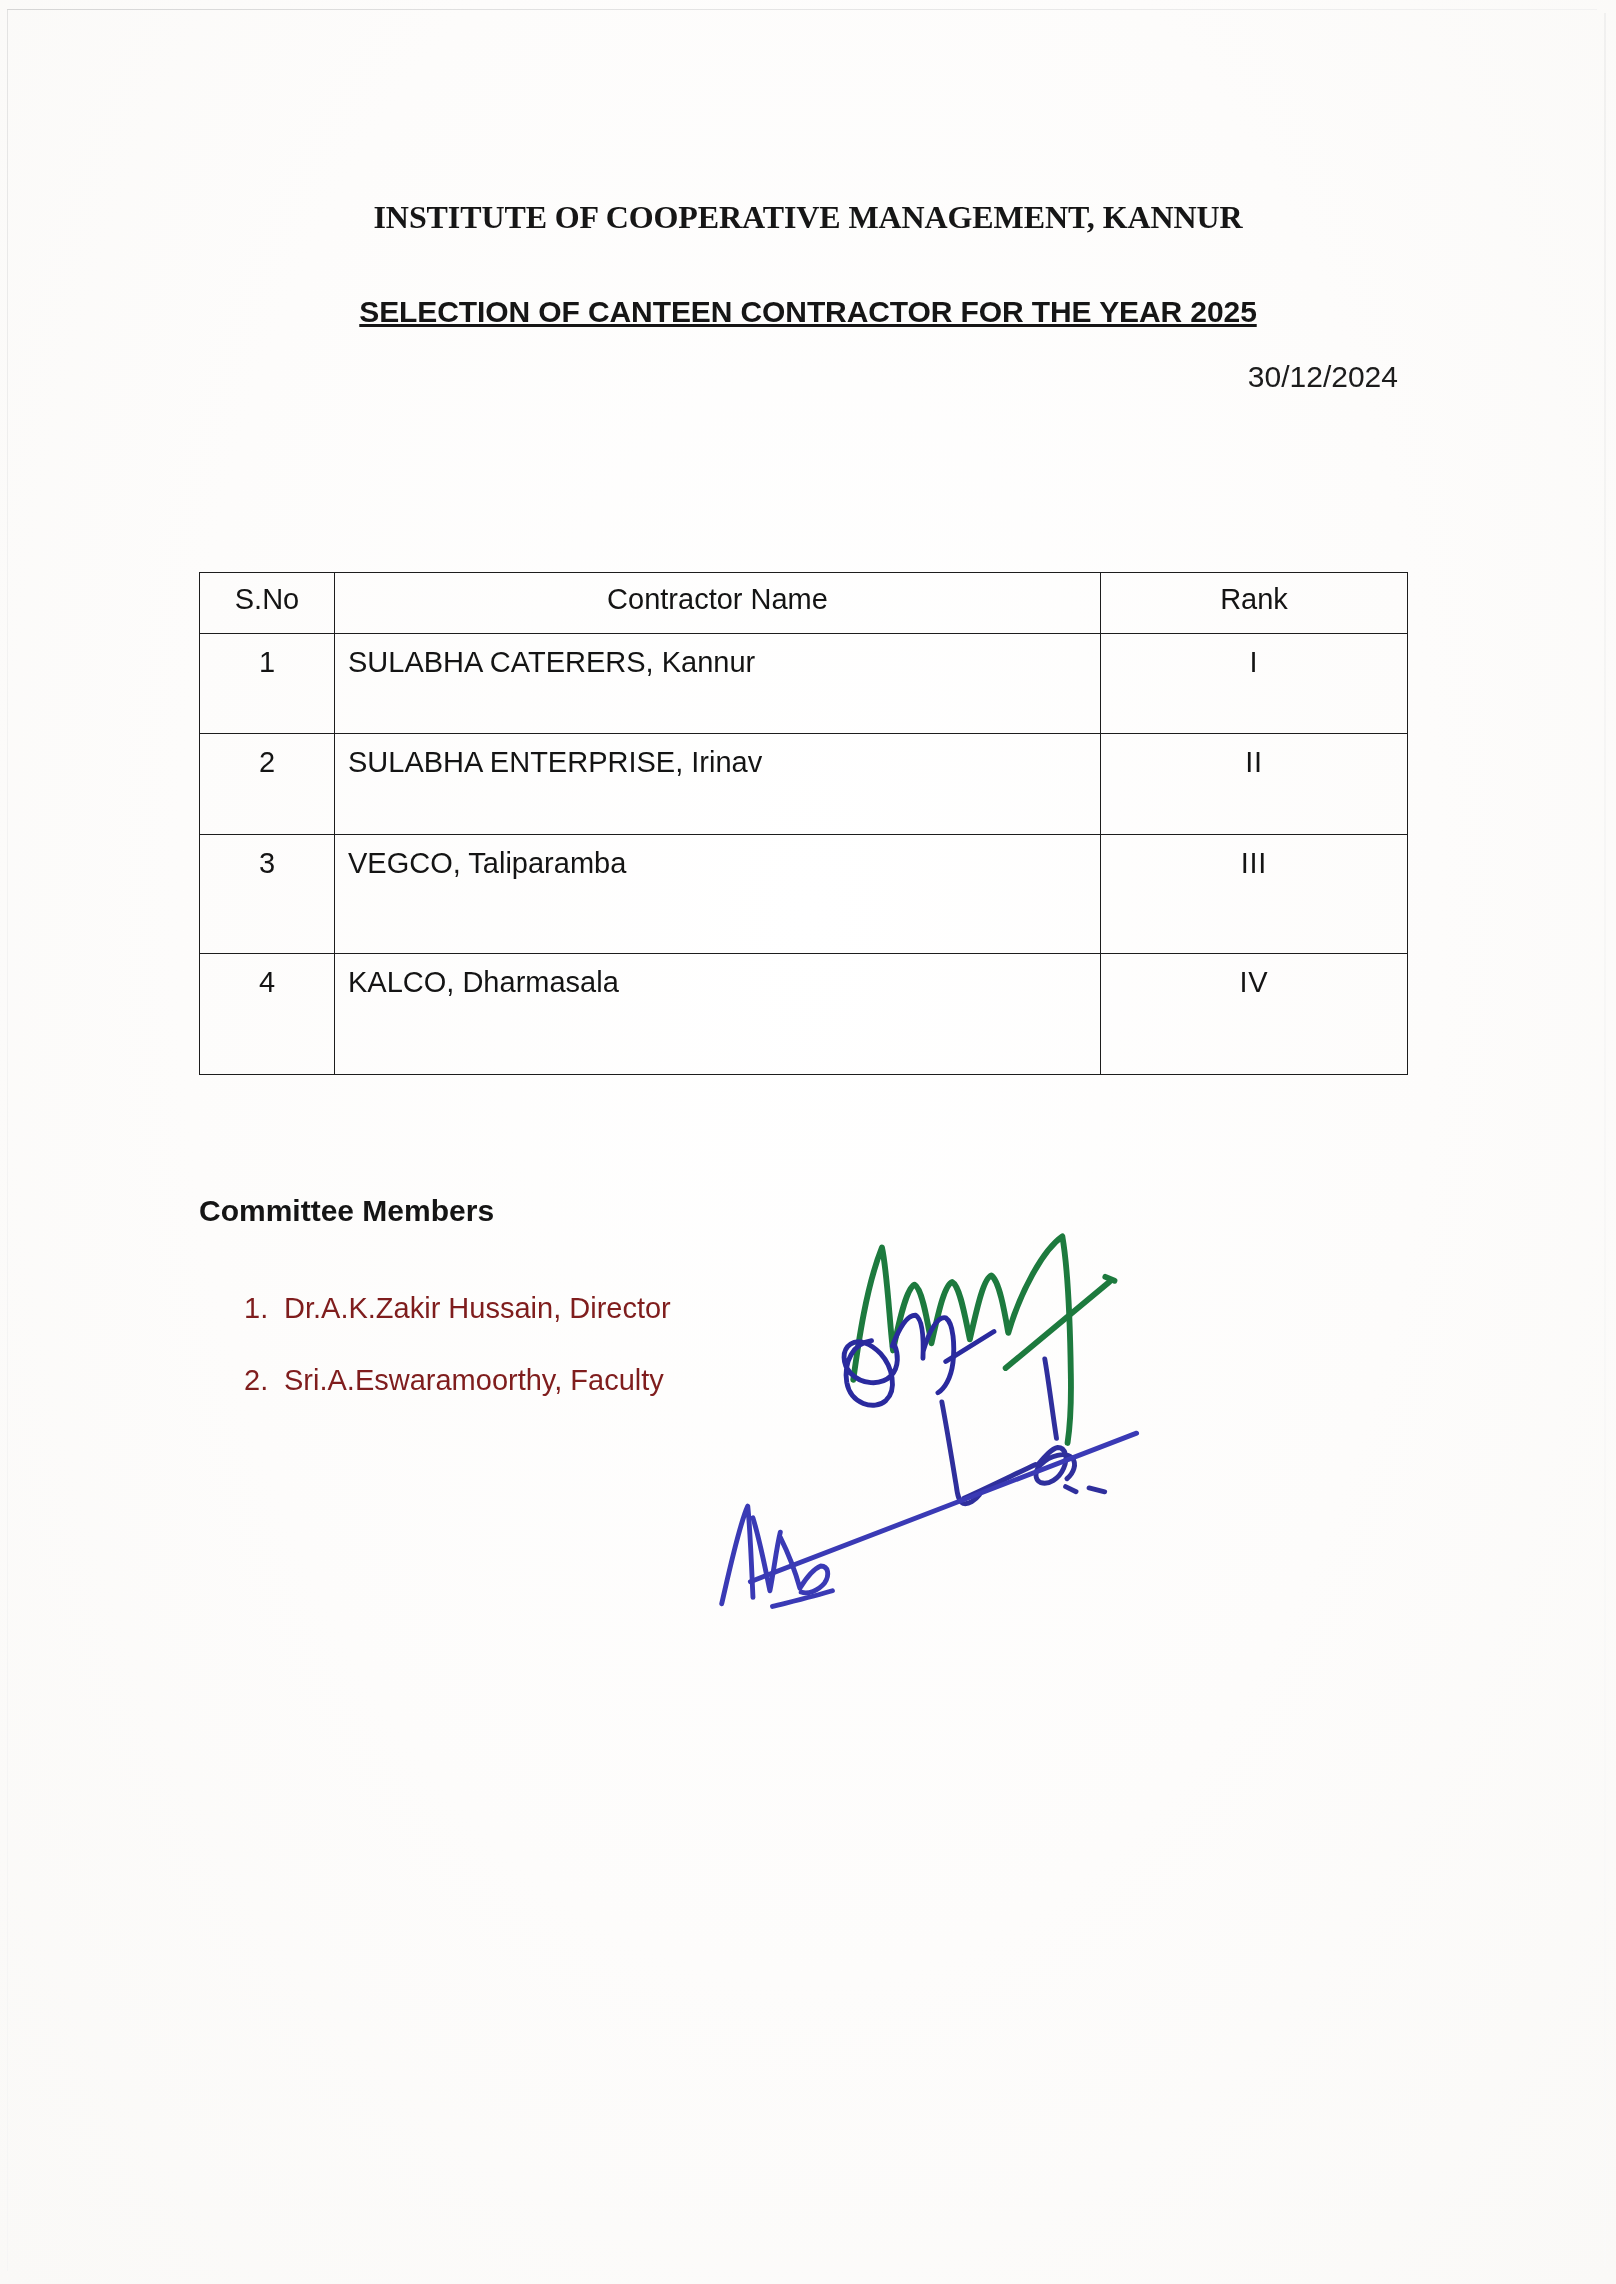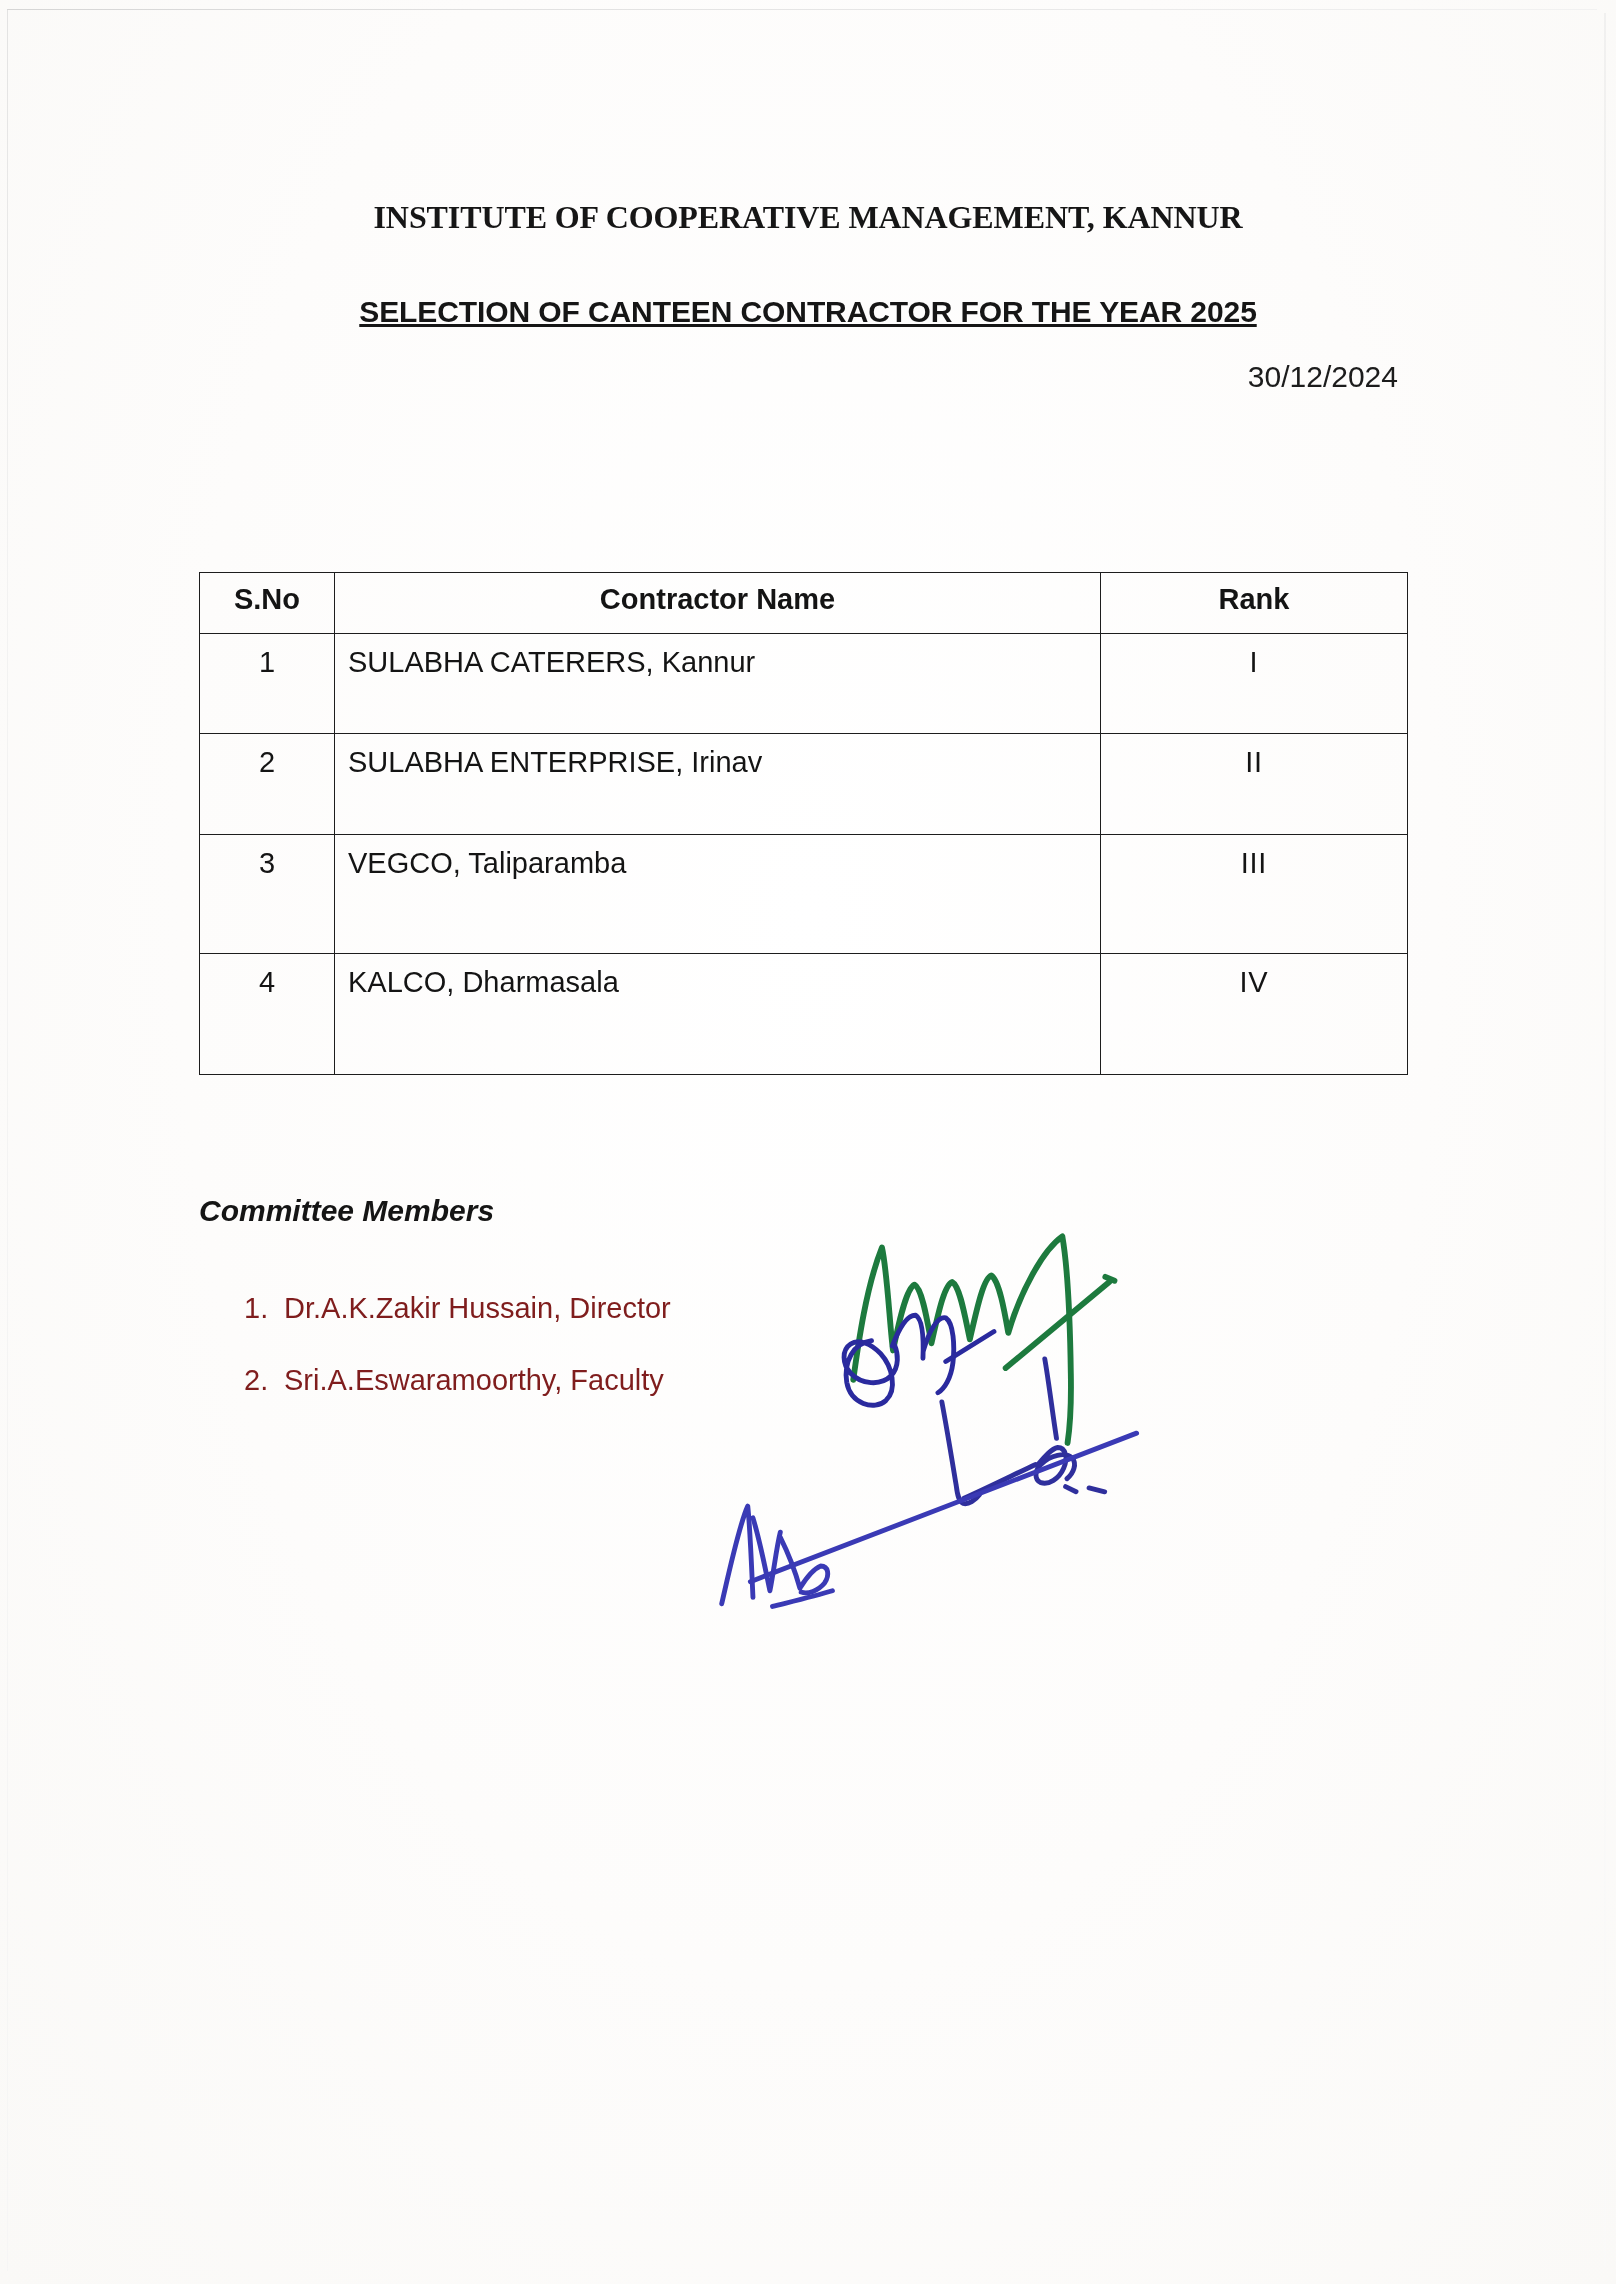--- a/index.html
+++ b/index.html
@@ -105,21 +105,21 @@
   .rank-table col.c-rank  { width: 307px; }
 
   .rank-table th,
   .rank-table td {
     border: 1.3px solid #1d1d1d;
     color: #141414;
     vertical-align: top;
   }
   .rank-table thead th {
     font-size: 29px;
-    font-weight: bold;
+    font-weight: normal;
     text-align: center;
     padding: 10.4px 0 11.7px 0;
     height: 38px;
   }
   .rank-table tbody td {
     font-size: 29px;
     font-weight: normal;
     padding-top: 11.7px;
     padding-bottom: 11.7px;
     height: 76px;
@@ -132,21 +132,20 @@
   .cell-rank { text-align: center; letter-spacing: 0.7px; }
 
   
   .committee-title {
     position: absolute;
     left: 199px;
     top: 1194px;
     font-size: 30px;
     font-weight: bold;
     color: #151515;
-    font-style: italic;
   }
   .committee-list {
     position: absolute;
     left: 244px;
     top: 1272px;
     margin: 0;
     padding: 0;
     list-style: none;
     font-size: 29px;
     color: #7f1d1d;

